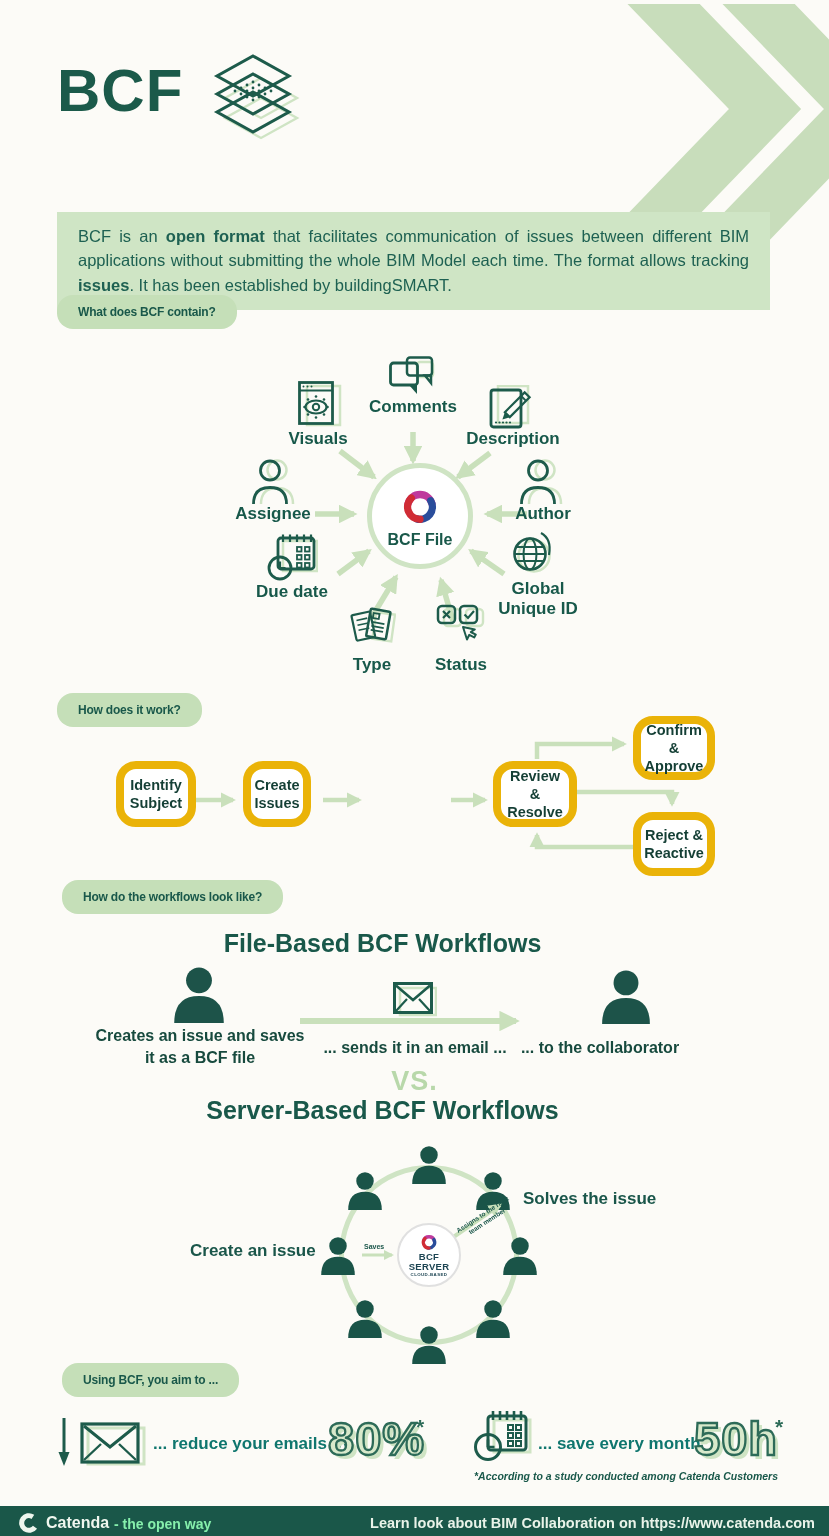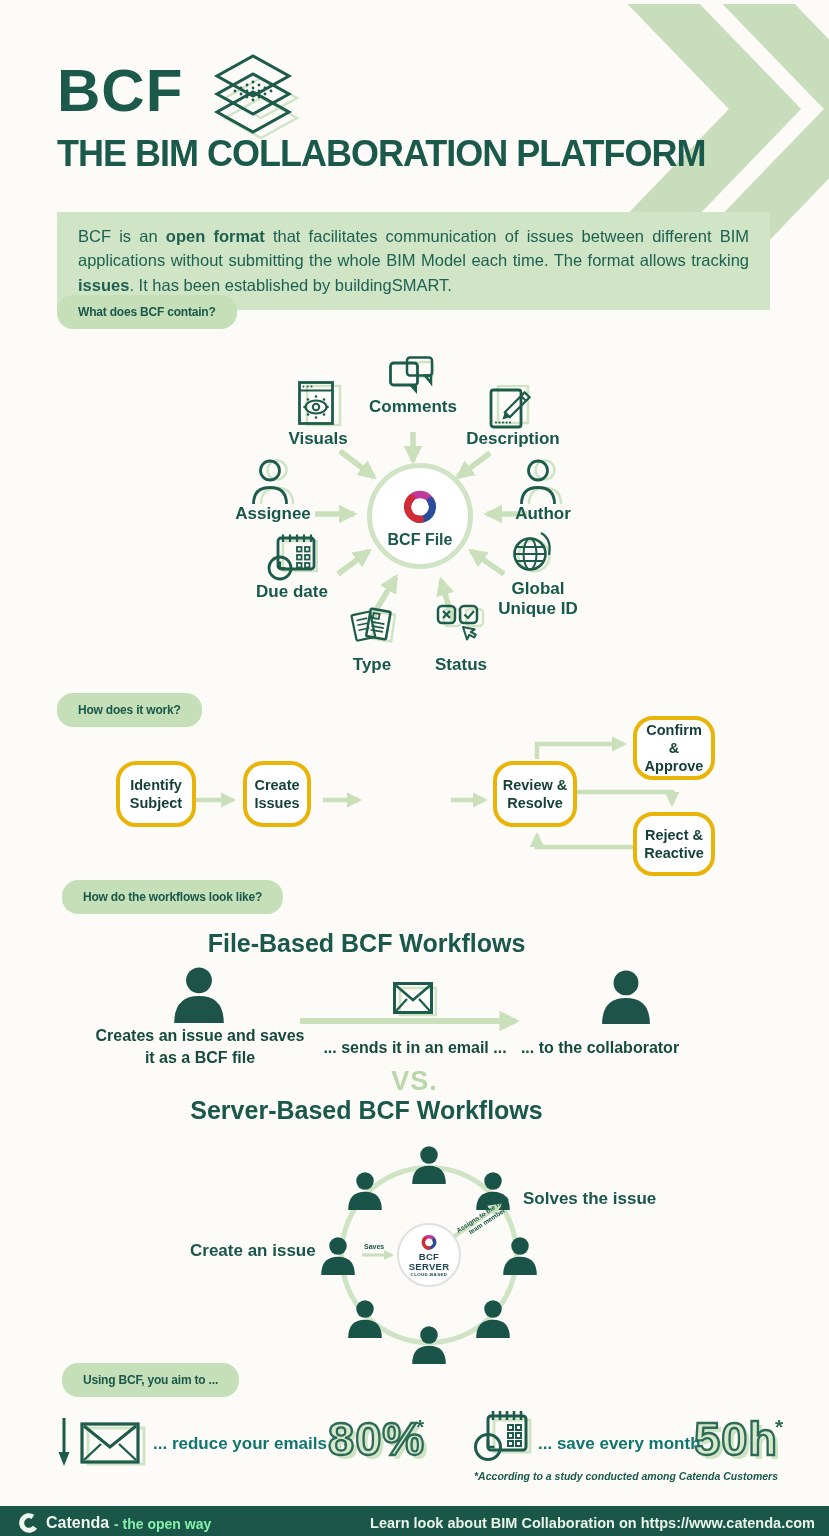--- a/index.html
+++ b/index.html
@@ -12,24 +12,24 @@
   .main-title{position:absolute;left:57px;top:129px;font-size:36px;font-weight:800;color:#1b5a4a;
         letter-spacing:-1px;white-space:nowrap;}
   .intro{position:absolute;left:57px;top:191px;width:671px;background:#cfe5c5;color:#1e6152;
         font-size:16.5px;line-height:1.5;text-align:justify;padding:12px 21px;}
   .intro b{font-weight:800;}
   .radial-label{position:absolute;text-align:center;font-weight:800;font-size:17px;color:#17584a;line-height:1.18;}
   .center-circle{position:absolute;left:367px;top:459px;width:106px;height:106px;background:#fff;
         border:5px solid #cfe4c4;border-radius:50%;display:flex;flex-direction:column;
         align-items:center;justify-content:center;gap:3px;box-sizing:border-box;}
   .center-circle .lbl{font-weight:800;font-size:16px;color:#19584a;}
-  .flow-box{position:absolute;background:#fff;border:4px solid #eab308;border-radius:20px;
+  .flow-box{position:absolute;background:#fff;border:8px solid #eab308;border-radius:20px;
         display:flex;align-items:center;justify-content:center;text-align:center;
         font-weight:800;font-size:14.5px;color:#143f35;line-height:1.25;box-sizing:border-box;padding:4px;}
-  .wf-title{position:absolute;left:0;width:733px;text-align:center;font-weight:800;font-size:25px;color:#19584a;}
+  .wf-title{position:absolute;left:16px;width:733px;text-align:center;font-weight:800;font-size:25px;color:#19584a;}
   .wf-label{position:absolute;text-align:center;font-weight:600;font-size:16px;color:#174a3e;line-height:1.35;}
   .vs{position:absolute;left:0;top:1062px;width:829px;text-align:center;font-weight:800;
         font-size:27px;color:#b8d8aa;letter-spacing:1px;}
   .ring{position:absolute;left:339px;top:1161px;width:180px;height:180px;border:5px solid #cfe4c4;
         border-radius:50%;box-sizing:border-box;}
   .server-circle{position:absolute;left:397px;top:1219px;width:64px;height:64px;background:#fff;
         border:2px solid #e0e0e0;border-radius:50%;display:flex;flex-direction:column;align-items:center;
         justify-content:center;box-sizing:border-box;line-height:1.05;}
   .server-circle .nm{font-weight:800;font-size:9.5px;color:#1d4553;letter-spacing:0.3px;}
   .server-circle .sub{font-weight:700;font-size:4.4px;color:#1d4553;letter-spacing:0.4px;margin-top:1px;}
@@ -96,21 +96,20 @@
         <circle cx="66" cy="39" r="1.4"></circle>
       <circle cx="36" cy="42" r="1.4"></circle>
         <circle cx="48" cy="42" r="1.4"></circle>
         <circle cx="60" cy="42" r="1.4"></circle>
       <circle cx="42" cy="45" r="1.4"></circle>
         <circle cx="54" cy="45" r="1.4"></circle>
         <circle cx="48" cy="48" r="1.4"></circle>
     </g>
     <polygon points="48,4 84,24 48,44 12,24" fill="#fcfbf7" class="st" stroke-width="3"></polygon>
   </svg>
-  <div class="main-title">THE BIM COLLABORATION PLATFORM</div>
 
   <p class="intro"><span>BCF is an </span><b>open format</b><span> that facilitates communication of issues between different BIM applications without submitting the whole BIM Model each time. The format allows tracking </span><b>issues</b><span>. It has been established by buildingSMART.</span></p>
 
   <div class="pill" style="left:57px;top:291px">What does BCF contain?</div>
 
   <svg class="abs" style="left:230px;top:340px;width:380px;height:340px" viewBox="0 0 380 340">
     <g stroke="#c9e0bb" stroke-width="5.5" fill="none" marker-end="url(#ah)">
       <path d="M183,88 L183,117"></path>
       <path d="M110,107 L144,133"></path>
       <path d="M260,109 L228,133"></path>

